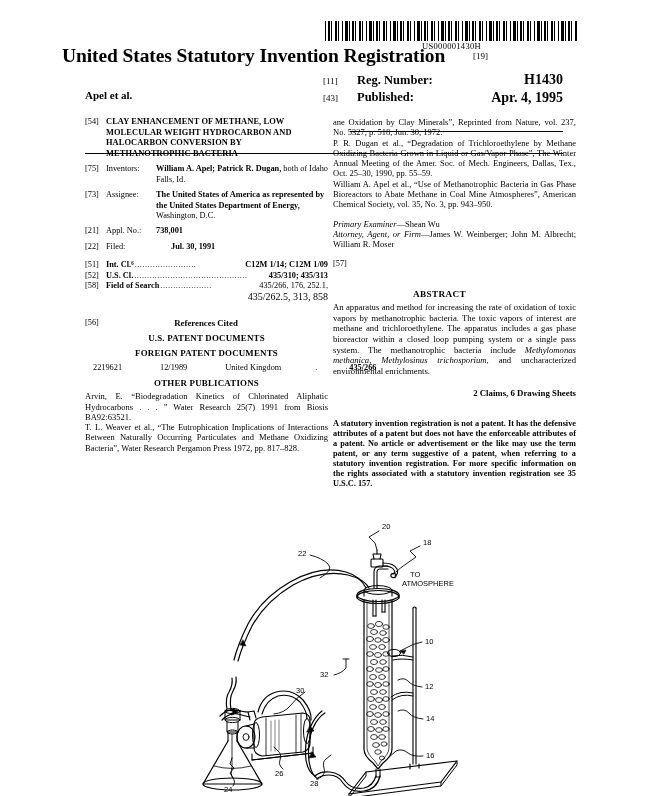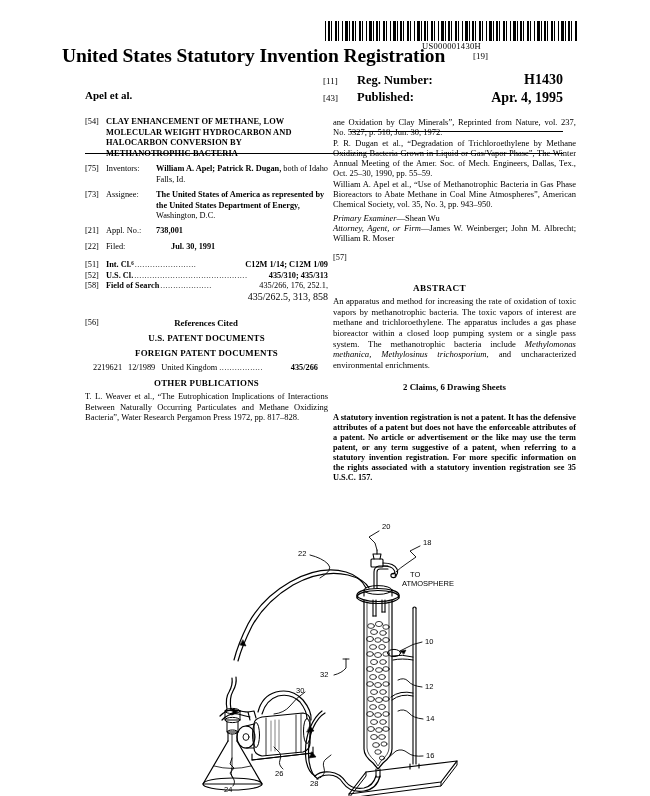--- a/index.html
+++ b/index.html
@@ -222,21 +222,21 @@
   
   .rc-para {
     font-size: 8.5px;
     line-height: 10.3px;
     text-align: justify;
   }
   .exam {
     font-size: 8.5px;
     line-height: 10.4px;
     text-align: justify;
-    margin-top: 3px;
+    margin-top: 9px;
   }
   .exam i { font-style: italic; }
   .abs-hdr {
     display: flex;
     margin-top: 9px;
     margin-bottom: 3px;
     flex-direction: column;
   }
   .abs-hdr .num { flex: 0 0 30px; font-size: 8.3px; }
   .abs-hdr .t {
@@ -247,21 +247,21 @@
     letter-spacing: 0.4px;
     padding-right: 30px;
   }
   .abs-body {
     font-size: 8.7px;
     line-height: 10.6px;
     text-align: justify;
   }
   .abs-body i { font-style: italic; }
   .claims {
-    text-align: center;
+    text-align: right;
     font-weight: bold;
     font-size: 8.8px;
     margin-top: 12px;
   }
   .notice {
     font-size: 8.3px;
     line-height: 10.1px;
     font-weight: bold;
     text-align: justify;
     margin-top: 20px;
@@ -366,30 +366,31 @@
       <div class="refs-hdr">
         <div class="num">[56]</div>
         <div class="t">References Cited</div>
       </div>
 
       <div class="ctr-sm">U.S. PATENT DOCUMENTS</div>
 
 
       <div class="ctr-sm">FOREIGN PATENT DOCUMENTS</div>
 
-      <div class="cite-row" style="padding-left:8px;">
+      <div class="cite-row" style="padding-left:8px;gap:32px;">
         <div class="c1" style="font-weight:normal;">2219621</div>
         <div class="c2">12/1989</div>
         <div class="c3">United Kingdom</div>
         <div class="cf">.................</div>
         <div class="c4">435/266</div>
       </div>
 
       <div class="ctr-sm">OTHER PUBLICATIONS</div>
 
+      <div class="pub">Arvin, E. “Biodegradation Kinetics of Chlorinated Aliphatic Hydrocarbons . . . ” Water Research 25(7) 1991 from Biosis BA92:63521.</div>
       <div class="pub">T. L. Weaver et al., “The Eutrophication Implications of Interactions Between Naturally Occurring Particulates and Methane Oxidizing Bacteria”, Water Research Pergamon Press 1972, pp. 817–828.</div>
     </div>
 
     <div class="col col-r">
 
       <div class="rc-para">ane Oxidation by Clay Minerals”, Reprinted from Nature, vol. 237, No. 5327, p. 518, Jun. 30, 1972.</div>
       <div class="rc-para">P. R. Dugan et al., “Degradation of Trichloroethylene by Methane Oxidizing Bacteria Grown in Liquid or Gas/Vapor Phase”, The Winter Annual Meeting of the Amer. Soc. of Mech. Engineers, Dallas, Tex., Oct. 25–30, 1990, pp. 55–59.</div>
       <div class="rc-para">William A. Apel et al., “Use of Methanotrophic Bacteria in Gas Phase Bioreactors to Abate Methane in Coal Mine Atmospheres”, American Chemical Society, vol. 35, No. 3, pp. 943–950.</div>
 
       <div class="exam"><i>Primary Examiner</i><span>—Shean Wu</span></div>

